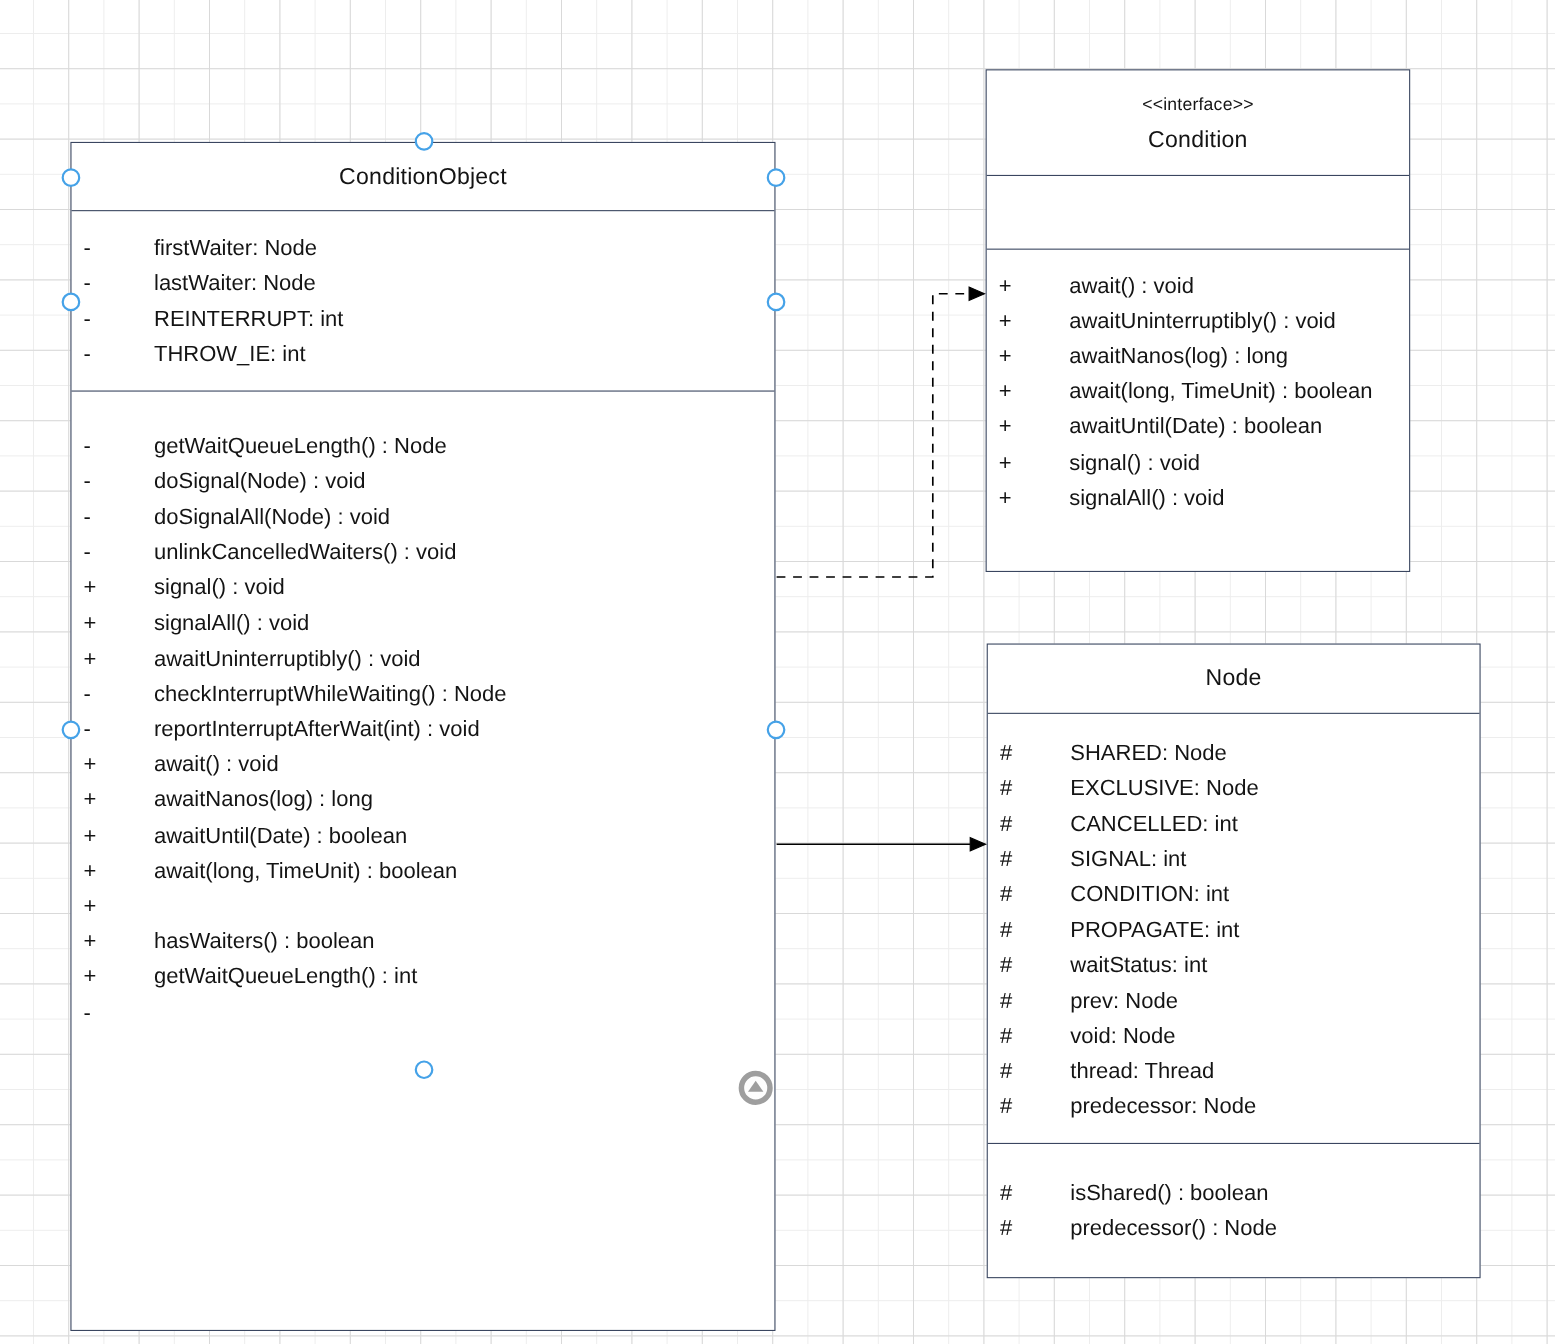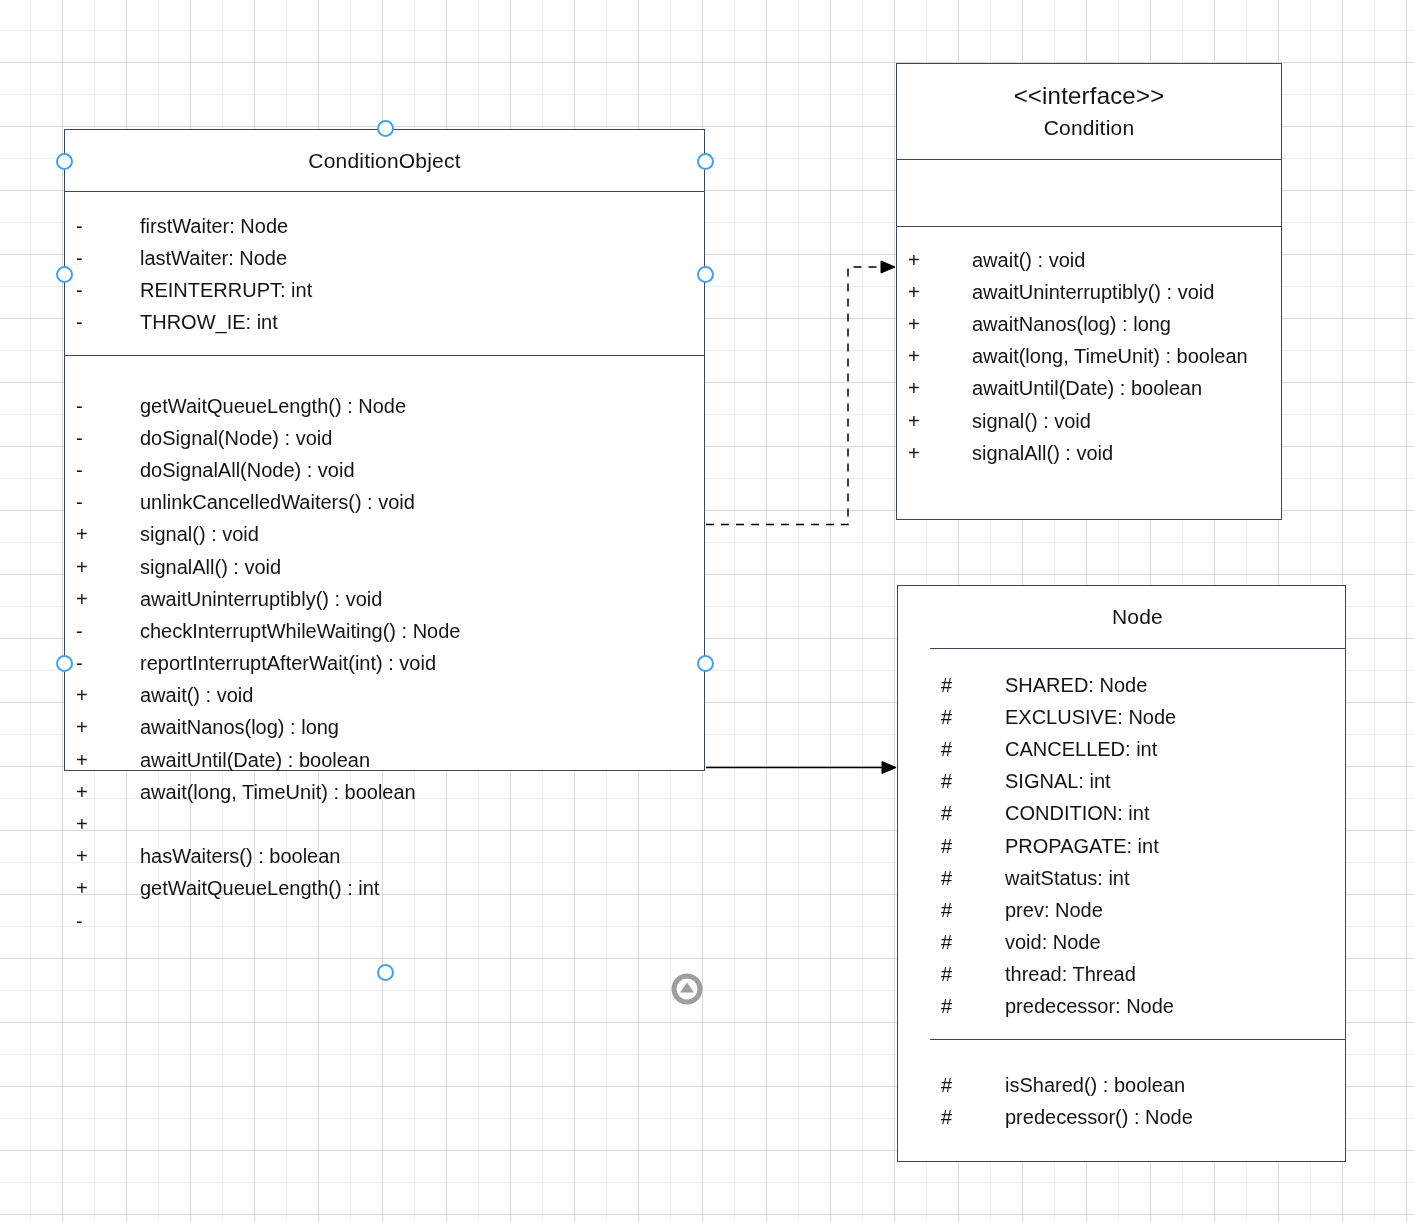--- a/index.html
+++ b/index.html
@@ -27,40 +27,40 @@
     display:flex;flex-direction:column;
     box-sizing:border-box;
   }
   .sec{box-sizing:border-box;flex:0 0 auto;}
   .sec.grow{flex:1 1 auto;}
   .sec + .sec{border-top:1.5px solid #3a4660;}
   .title-sec{
     display:flex;flex-direction:column;justify-content:center;align-items:center;
     font-size:21px;line-height:32px;letter-spacing:.2px;
   }
-  .stereotype{font-size:24px;}
+  .stereotype{font-size:16px;}
   .member{
     display:flex;align-items:center;
     height:32.2px;font-size:20px;padding-left:11px;white-space:pre;
   }
   .member .vis{flex:0 0 33px;width:33px;}
   .member .mtext{flex:0 1 auto;margin-left:31px;}
   .overlay{position:absolute;left:0;top:0;pointer-events:none;}
   .handle{
     position:absolute;width:13px;height:13px;border-radius:50%;
     background:#ffffff;border:2px solid #45a2e8;box-sizing:content-box;
   }
   .collapse-btn{position:absolute;left:670px;top:972px;width:34px;height:34px;}
 </style>
 </head>
 <body>
 
 <div class="canvas">
 
-  <div class="uml-class" style="left:64px;top:129px;width:641px;height:642px;">
+  <div class="uml-class" style="left:64px;top:129px;width:641px;height:1081px;">
     <div class="sec title-sec" style="height:61px;">
       <div>ConditionObject</div>
     </div>
     <div class="sec" style="height:164px;padding-top:18px;">
         <div class="member"><span class="vis">-</span><span class="mtext">firstWaiter: Node</span></div>
         <div class="member"><span class="vis">-</span><span class="mtext">lastWaiter: Node</span></div>
         <div class="member"><span class="vis">-</span><span class="mtext">REINTERRUPT: int</span></div>
         <div class="member"><span class="vis">-</span><span class="mtext">THROW_IE: int</span></div>
       </div>
     <div class="sec grow" style="padding-top:34px;">
@@ -94,21 +94,21 @@
         <div class="member"><span class="vis">+</span><span class="mtext">await() : void</span></div>
         <div class="member"><span class="vis">+</span><span class="mtext">awaitUninterruptibly() : void</span></div>
         <div class="member"><span class="vis">+</span><span class="mtext">awaitNanos(log) : long</span></div>
         <div class="member"><span class="vis">+</span><span class="mtext">await(long, TimeUnit) : boolean</span></div>
         <div class="member"><span class="vis">+</span><span class="mtext">awaitUntil(Date) : boolean</span></div>
         <div class="member"><span class="vis">+</span><span class="mtext">signal() : void</span></div>
         <div class="member"><span class="vis">+</span><span class="mtext">signalAll() : void</span></div>
       </div>
   </div>
 
-  <div class="uml-class" style="left:897px;top:585px;width:449px;height:577px;padding-left:32px;">
+  <div class="uml-class" style="left:897px;top:585px;width:449px;height:577px;">
     <div class="sec title-sec" style="height:62px;">
       <div>Node</div>
     </div>
     <div class="sec" style="height:391px;padding-top:20px;">
         <div class="member"><span class="vis">#</span><span class="mtext">SHARED: Node</span></div>
         <div class="member"><span class="vis">#</span><span class="mtext">EXCLUSIVE: Node</span></div>
         <div class="member"><span class="vis">#</span><span class="mtext">CANCELLED: int</span></div>
         <div class="member"><span class="vis">#</span><span class="mtext">SIGNAL: int</span></div>
         <div class="member"><span class="vis">#</span><span class="mtext">CONDITION: int</span></div>
         <div class="member"><span class="vis">#</span><span class="mtext">PROPAGATE: int</span></div>

